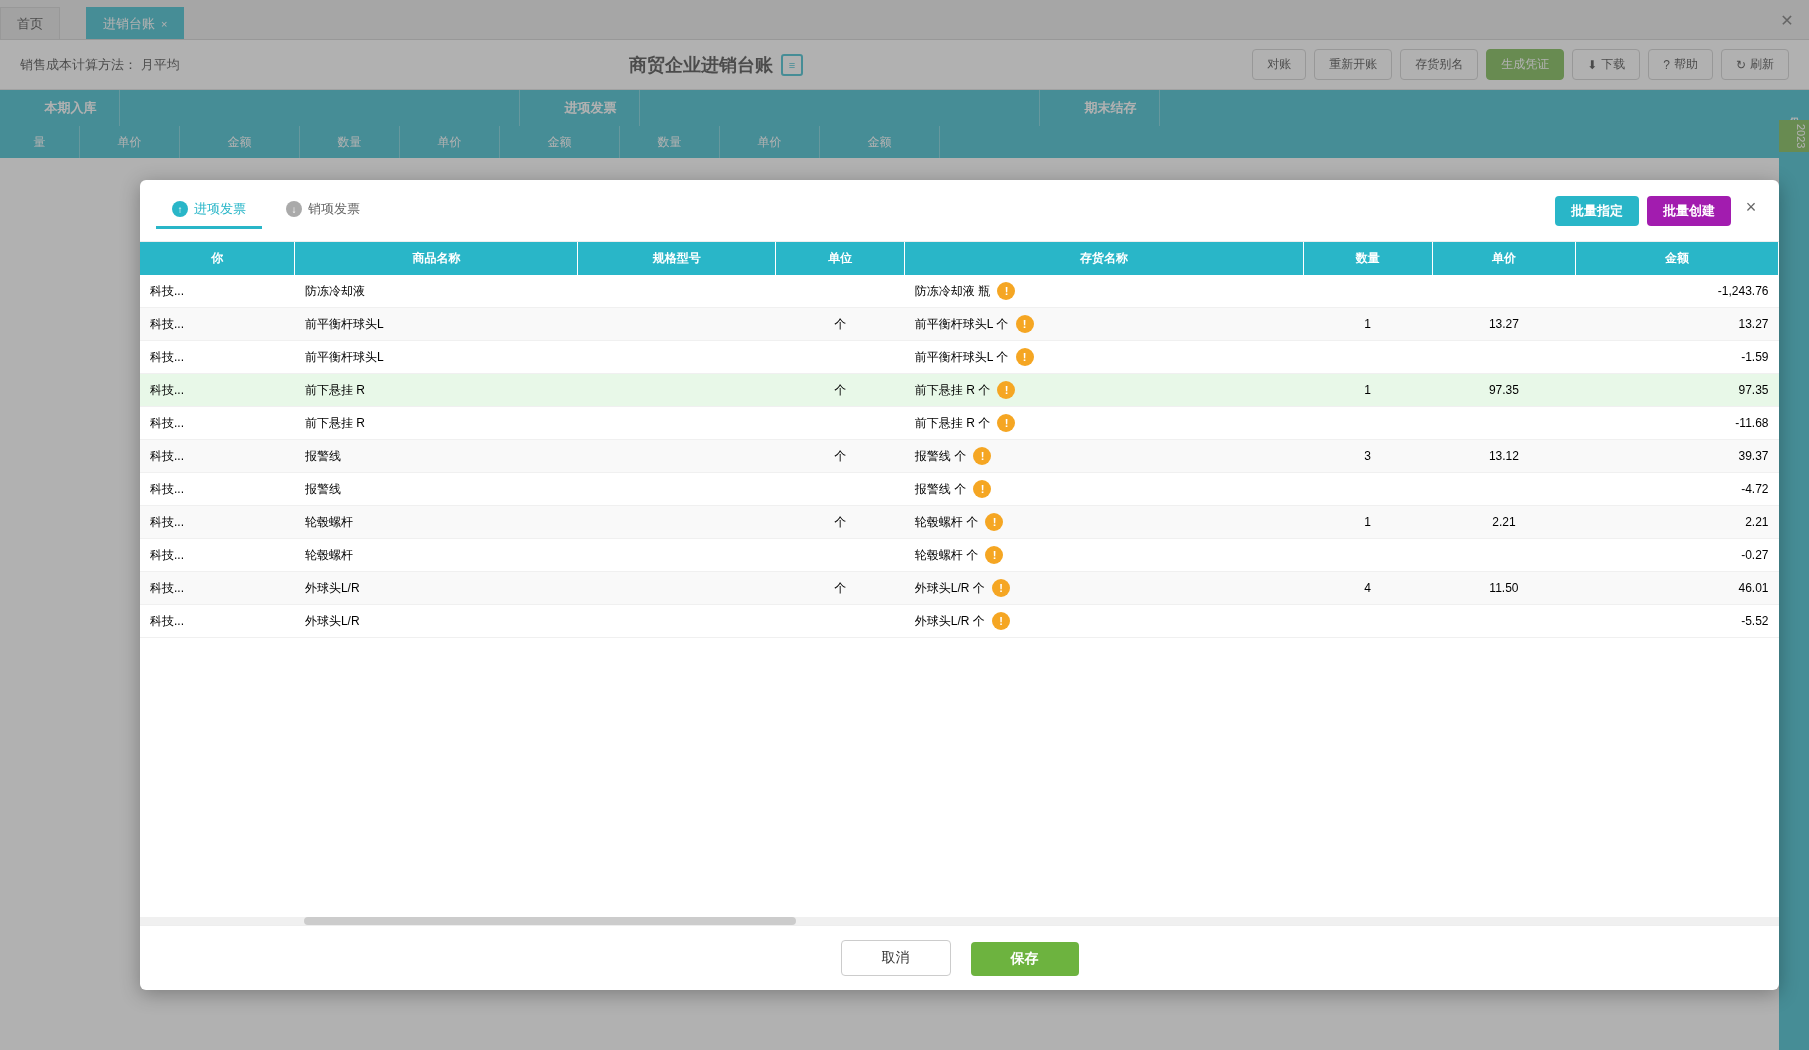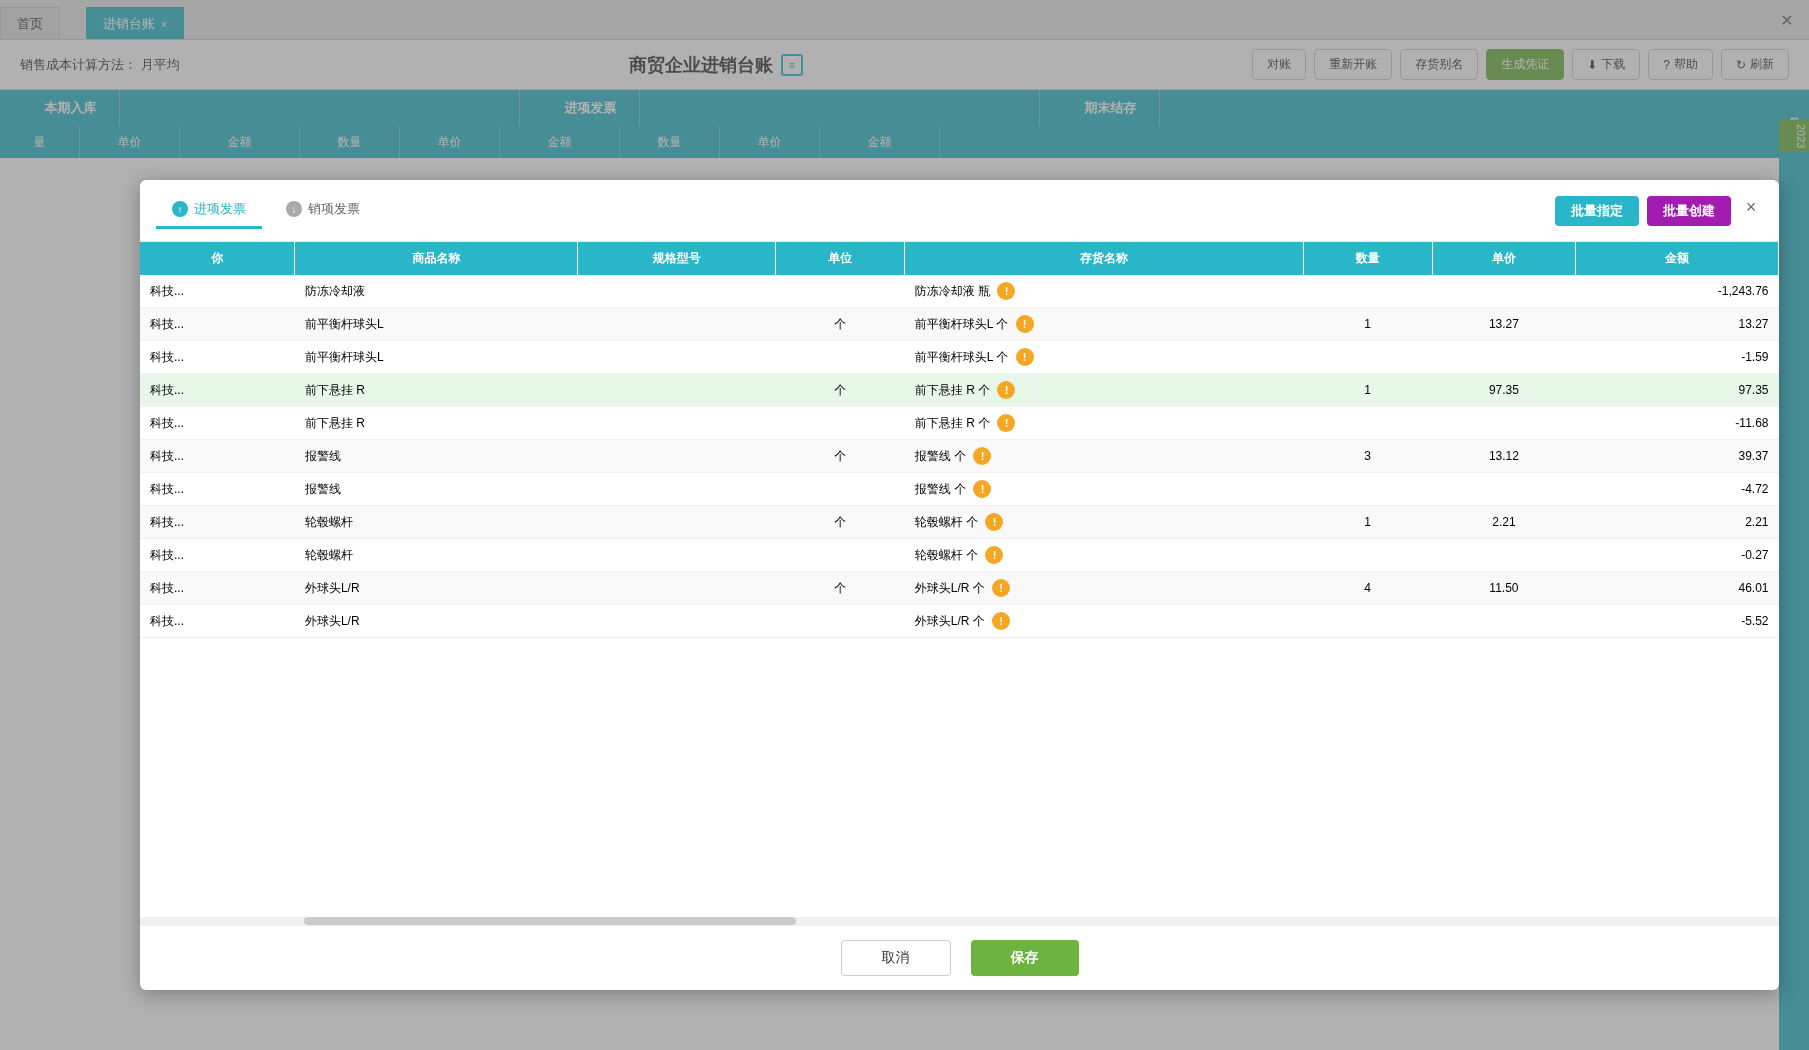--- a/index.html
+++ b/index.html
@@ -176,20 +176,21 @@
       display: inline-flex; align-items: center; justify-content: center;
       width: 18px; height: 18px; border-radius: 50%;
       background: #f5a623; color: #fff; font-size: 11px; font-weight: bold;
       margin-left: 4px;
     }
 
     
     .modal-footer {
       padding: 14px 20px; display: flex; justify-content: center; gap: 20px;
       border-top: 1px solid #eee;
+      align-items: flex-end;
     }
     .footer-btn {
       padding: 8px 40px; border-radius: 4px; font-size: 14px; cursor: pointer;
     }
     .footer-btn.cancel {
       background: #fff; border: 1px solid #ccc; color: #333;
     }
     .footer-btn.save {
       background: #6db33f; border: none; color: #fff; font-weight: bold;
     }

